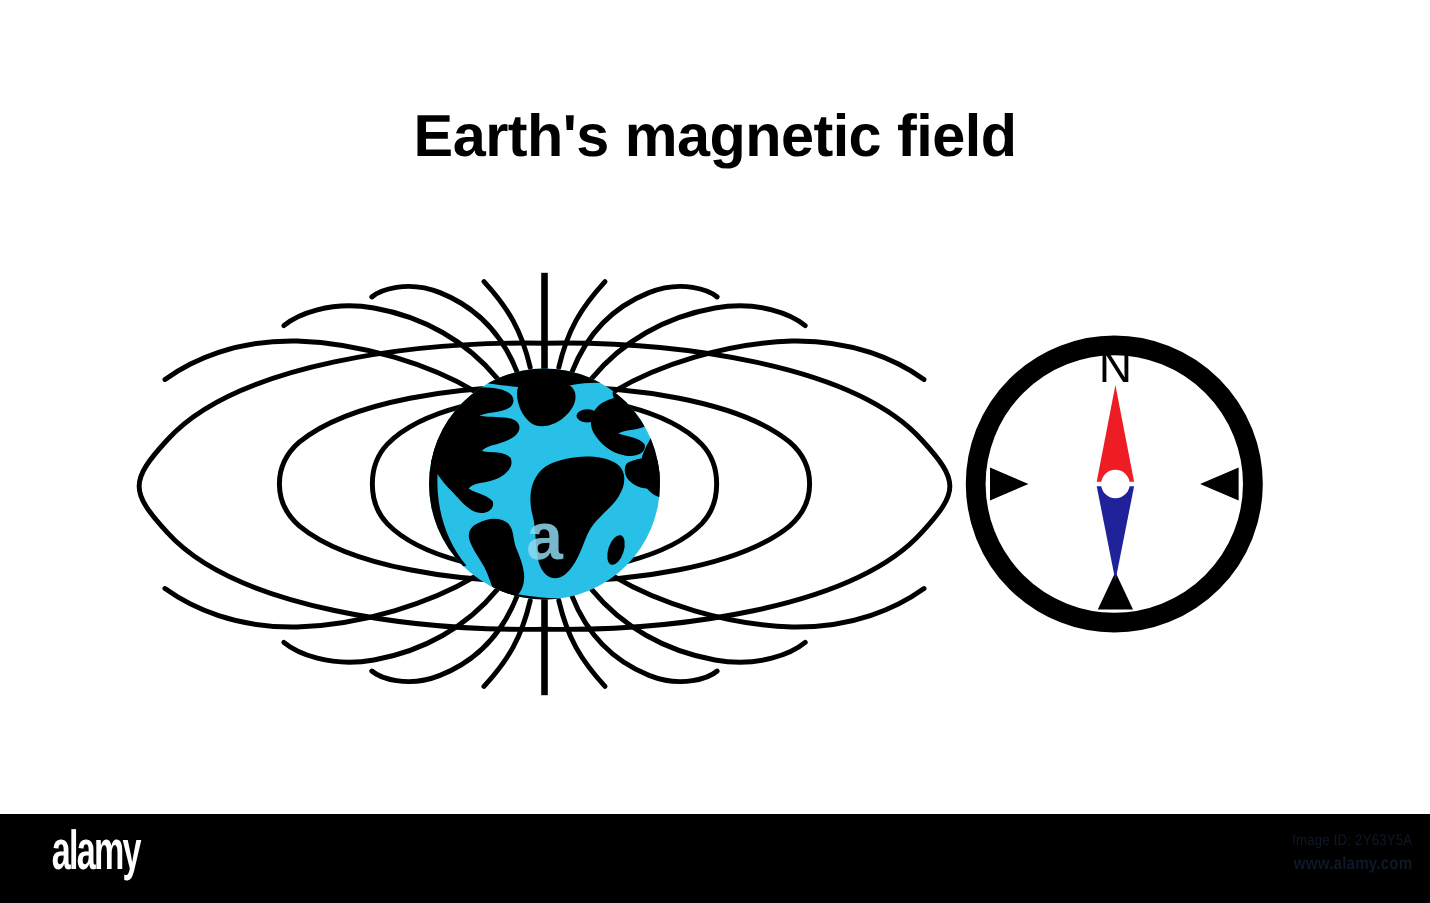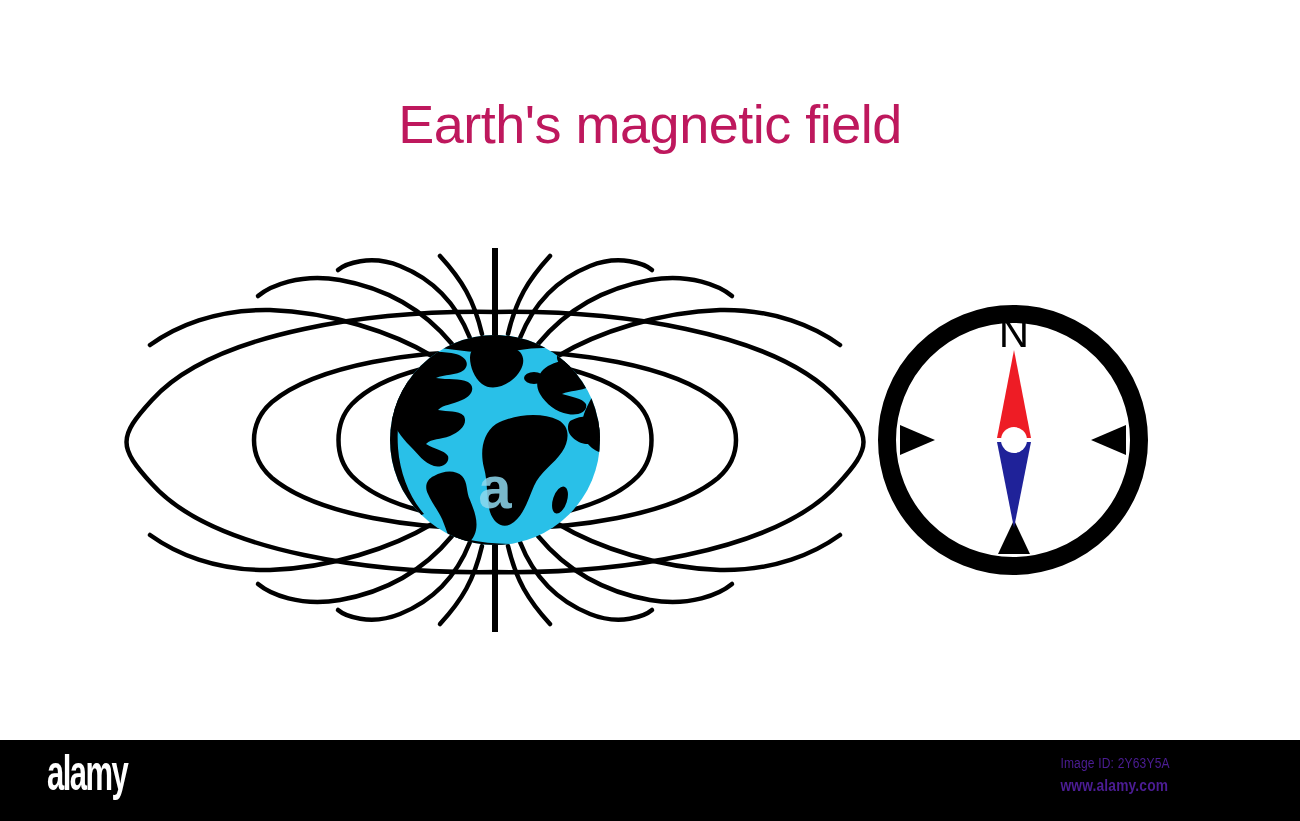--- a/index.html
+++ b/index.html
@@ -30,23 +30,23 @@
     background: #ffffff;
   }
   .title {
     position: absolute;
     left: 0;
     top: 96px;
     width: 1300px;
     text-align: center;
     font-family: "Liberation Sans", sans-serif;
     font-size: 54px;
-    font-weight: normal;
+    font-weight: bold;
     letter-spacing: -0.5px;
-    color: #be185d;
+    color: #000000;
     line-height: 1.05;
     white-space: nowrap;
   }
   .figure-svg {
     position: absolute;
     left: 0;
     top: 0;
     width: 1300px;
     height: 740px;
     display: block;
@@ -71,21 +71,22 @@
     letter-spacing: -2.5px;
     transform: scaleX(0.62);
     transform-origin: left top;
     line-height: 1.05;
   }
   .footer-right {
     position: absolute;
     right: 16px;
     top: 752px;
     width: 260px;
-    color: #4c1d95;
+    text-align: right;
+    color: #0f172a;
   }
   .footer-imageid {
     font-family: "Liberation Sans", sans-serif;
     font-size: 14px;
     font-weight: normal;
     letter-spacing: 0.2px;
     line-height: 1.6;
     transform: scaleX(0.86);
     transform-origin: right center;
   }

